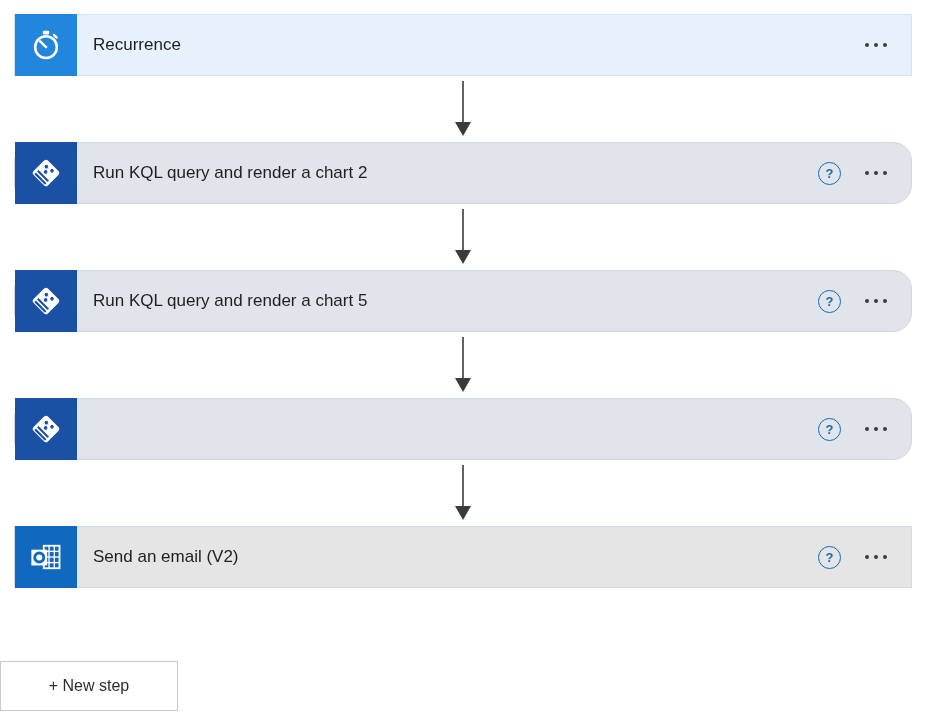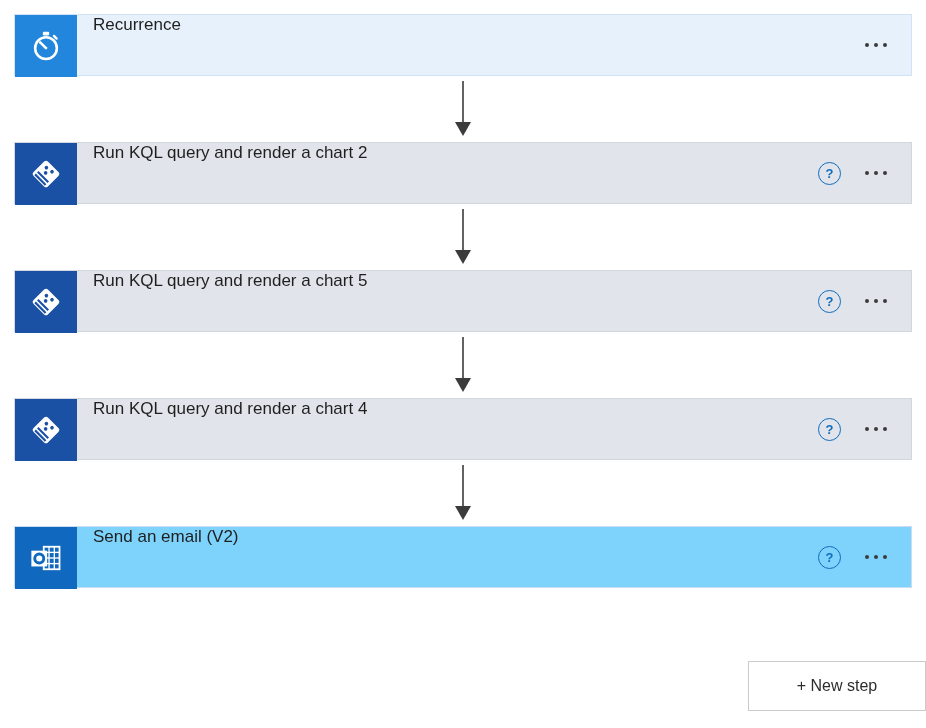--- a/index.html
+++ b/index.html
@@ -1,27 +1,27 @@
 <!DOCTYPE html>
 <html><head>
 <meta charset="utf-8">
 <style>
   html,body{margin:0;padding:0;background:#ffffff;}
   body{width:926px;height:728px;font-family:"Liberation Sans", sans-serif;overflow:hidden;}
   .canvas{width:926px;height:728px;box-sizing:border-box;padding-top:14px;}
 
   .step-card{
-    display:flex;
+    display:flex;align-items:center;
     height:62px;margin:0 14px;
     box-sizing:border-box;border:1px solid transparent;
     cursor:pointer;
   }
   .card--recurrence{background:#e7f1fb;border-color:#d2e3f6;}
-  .card--kql{background:#e1e4ea;border-color:#d2d6dd;}
-  .card--email{background:#7dd3fc;border-color:#c9dcf2;}
+  .card--kql{background:#e1e4ea;border-color:#d2d6dd;border-radius:19px;}
+  .card--email{background:#e5e5e5;border-color:#c9dcf2;}
 
   .tile{
     width:62px;height:62px;flex:0 0 62px;
     display:flex;align-items:center;justify-content:center;
   }
   .tile--recurrence{background:#2287dc;}
   .tile--kusto{background:#1b51a4;}
   .tile--outlook{background:#1169bf;}
 
   .step-title{
@@ -43,21 +43,21 @@
     border:none;background:transparent;cursor:pointer;
     display:flex;align-items:center;gap:5px;padding:4px 2px;
   }
   .menu-btn .dot{width:4px;height:4px;border-radius:50%;background:#3b3b3b;display:inline-block;}
 
   .arrow-wrap{height:66px;display:flex;align-items:center;justify-content:center;}
   .arrow-wrap svg{display:block;}
 
   .footer{
     margin-top:73px;
-    display:flex;justify-content:flex-end;gap:36px;
+    display:flex;justify-content:flex-start;gap:36px;
   }
   .footer-btn{
     width:178px;height:50px;
     background:#ffffff;border:1px solid #cbcbcb;
     font-family:"Liberation Sans", sans-serif;
     font-size:16px;color:#2d2d2d;
     cursor:pointer;
   }
 </style>
 </head>
@@ -163,21 +163,20 @@
         <g transform="rotate(45 16 16)">
           <rect x="6.5" y="6.5" width="19" height="19" rx="2.5" fill="#ffffff"></rect>
           <circle cx="12" cy="11.5" r="1.7" fill="#1b51a4"></circle>
           <circle cx="18.5" cy="10.5" r="1.7" fill="#1b51a4"></circle>
           <circle cx="15" cy="15.5" r="1.7" fill="#1b51a4"></circle>
           <rect x="9" y="19" width="14" height="2" fill="#1b51a4"></rect>
           <rect x="9" y="22.5" width="14" height="2" fill="#1b51a4"></rect>
         </g>
       </svg>
     </div>
-    <div class="step-title">Run KQL query and render a chart 4</div>
     <div class="actions">
       <button class="help-btn" title="Help">
         <span>?</span>
       </button>
       <button class="menu-btn" title="Menu">
         <span class="dot"></span>
           <span class="dot"></span>
           <span class="dot"></span>
       </button>
     </div>

